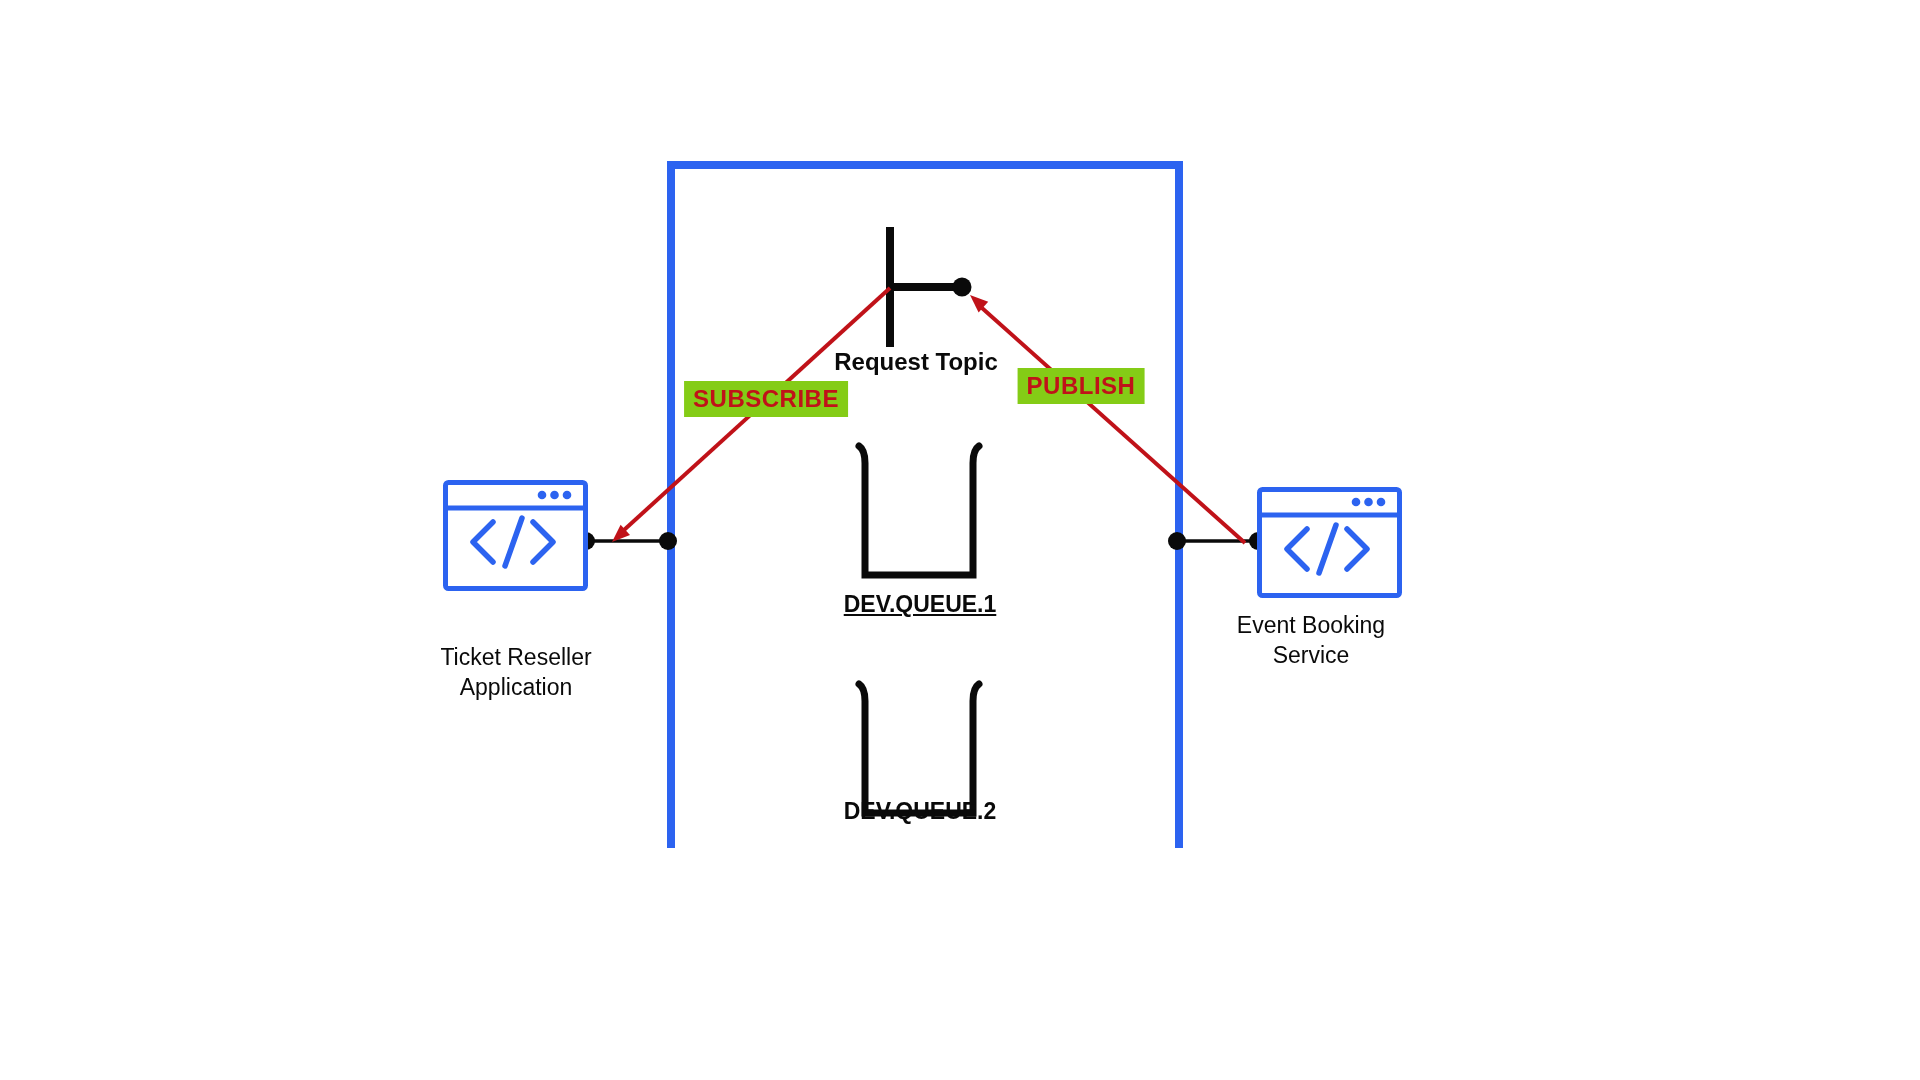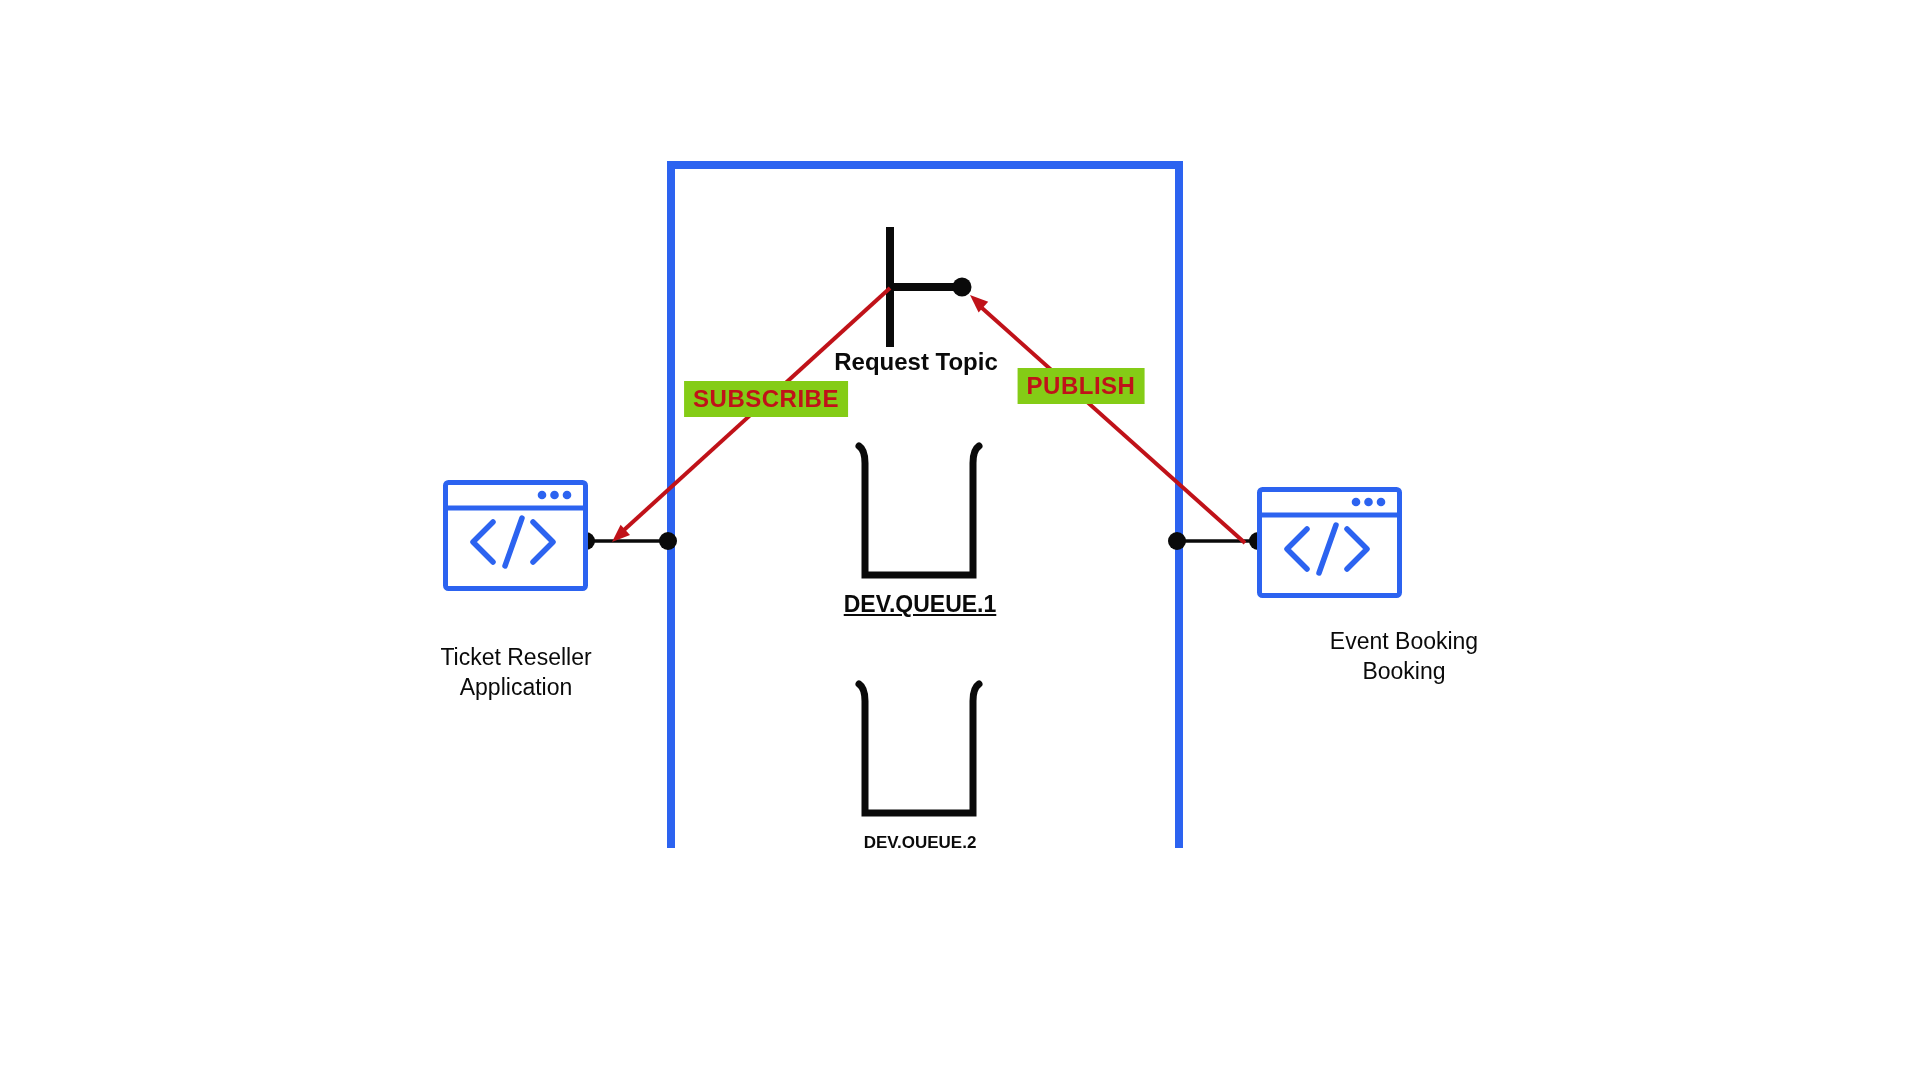--- a/index.html
+++ b/index.html
@@ -107,31 +107,31 @@
         <line x1="62" y1="86" x2="79" y2="38"></line>
         <polyline points="90,42 110,62 90,82"></polyline>
       </g>
     </g>
   </svg>
 
   <div class="label bold centered" style="left:916px; top:347px;">Request Topic</div>
 
   <div class="label bold centered" style="left:920px; top:589px; font-size:23px;text-decoration:underline;">DEV.QUEUE.1</div>
 
-  <div class="label bold centered" style="left:920px; top:828px; font-size:17px;text-align:center;">DEV.QUEUE.2</div>
+  <div class="label bold centered" style="left:920px; top:796px; font-size:23px;text-align:center;">DEV.QUEUE.2</div>
 
   <div class="qm1-label">QM1</div>
 
   <div class="label centered app-label" style="left:516px; top:642px;">
     <div>Ticket Reseller</div>
     <div>Application</div>
   </div>
 
-  <div class="label centered app-label" style="left:1404px; top:610px;margin-top:16px;">
+  <div class="label centered app-label" style="left:1311px; top:610px;">
     <div>Event Booking</div>
-    <div>Booking</div>
+    <div>Service</div>
   </div>
 
   <div class="action-label" style="left:766px; top:381px;">SUBSCRIBE</div>
 
   <div class="action-label" style="left:1081px; top:368px;">PUBLISH</div>
 
 </div>
 
 </body></html>

